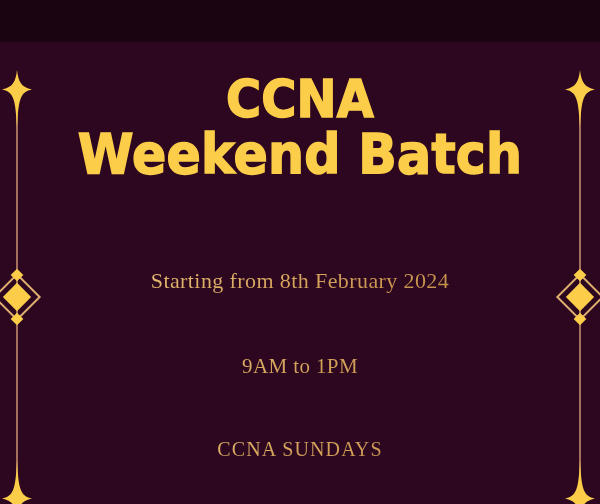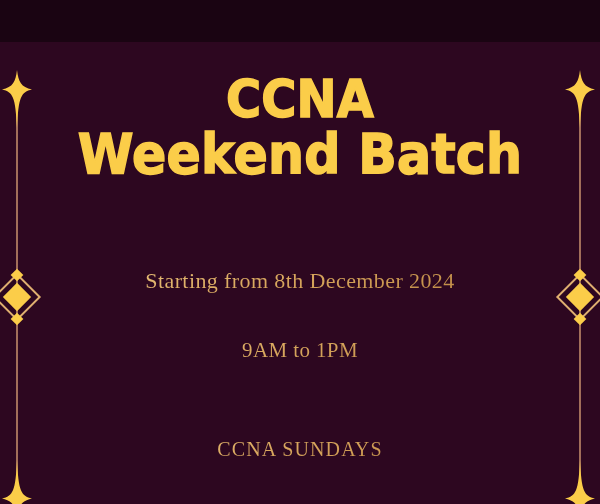--- a/index.html
+++ b/index.html
@@ -59,21 +59,21 @@
     text-align: center;
     color: #dba65c;
     background: linear-gradient(160deg, #f3d08a 0%, #d9a85f 45%, #b07a36 100%);
     -webkit-background-clip: text;
     background-clip: text;
     -webkit-text-fill-color: transparent;
     font-family: "Liberation Serif", serif;
     white-space: nowrap;
   }
   .bodyline.start    { top: 226px; font-size: 22px; letter-spacing: 0.4px; }
-  .bodyline.time     { top: 296px; font-size: 21px; letter-spacing: 0.4px; }
+  .bodyline.time     { top: 312px; font-size: 21px; letter-spacing: 0.4px; }
   .bodyline.sundays  { top: 396px; font-size: 20px; letter-spacing: 1.1px; }
 </style>
 </head>
 <body>
 
 <div id="poster">
 
   <svg class="ornament left" viewBox="0 0 60 504">
 
     <line x1="30" y1="44" x2="30" y2="470" stroke="#c08a6a" stroke-width="1.6"></line>
@@ -98,17 +98,17 @@
     <rect x="20" y="245" width="20" height="20" transform="rotate(45 30 255)" fill="#fbcd49"></rect>
     <rect x="25.5" y="228.5" width="9" height="9" transform="rotate(45 30 233)" fill="#fbcd49"></rect>
     <rect x="25.5" y="272.5" width="9" height="9" transform="rotate(45 30 277)" fill="#fbcd49"></rect>
   </svg>
 
   <div class="headline">
     <span class="line l1">CCNA</span>
     <span class="line l2">Weekend Batch</span>
   </div>
 
-  <div class="bodyline start">Starting from 8th December 2024</div>
+  <div class="bodyline start">Starting from 8th February 2024</div>
   <div class="bodyline time">9AM to 1PM</div>
   <div class="bodyline sundays">CCNA SUNDAYS</div>
 
 </div>
 
 </body></html>

